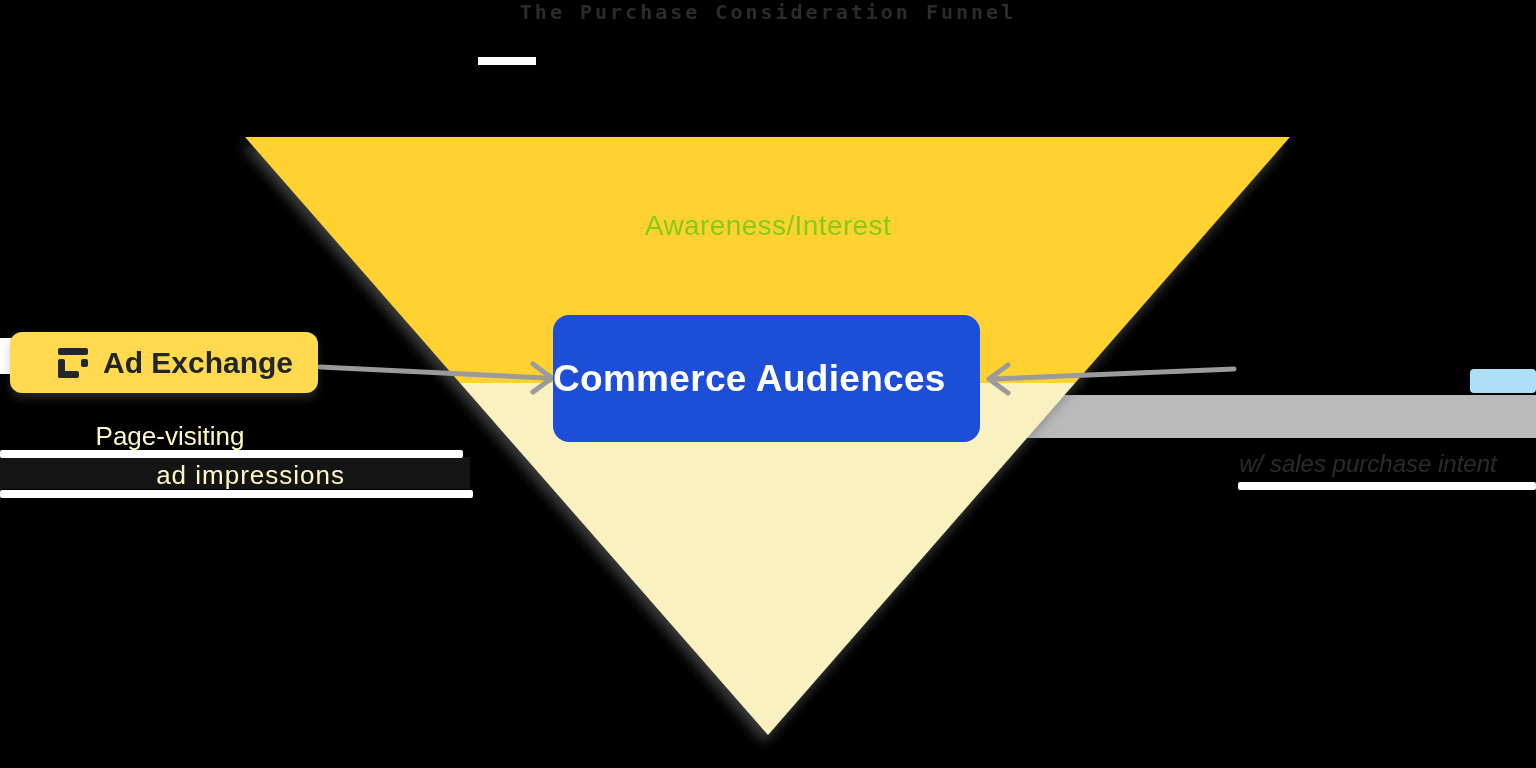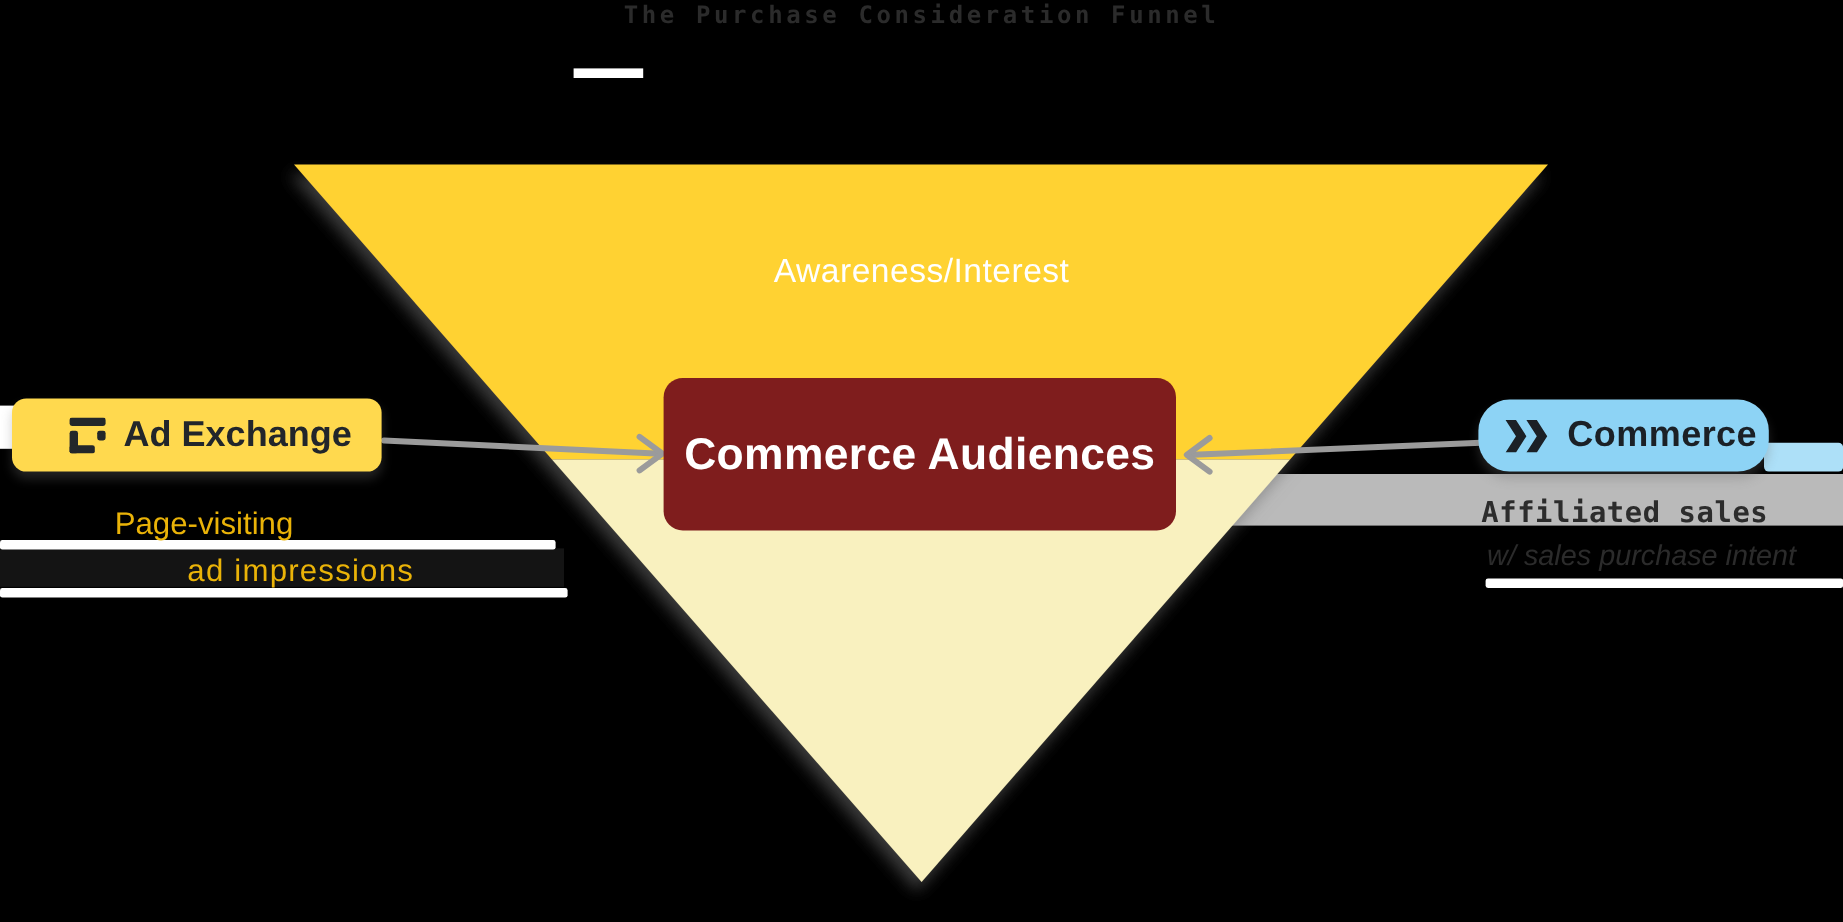--- a/index.html
+++ b/index.html
@@ -6,28 +6,28 @@
   .stage{position:relative;width:1536px;height:768px;background:#000;font-family:"Liberation Sans",sans-serif;}
   .layer-svg{position:absolute;left:0;top:0;z-index:1;}
   .abs{position:absolute;z-index:3;}
 
   .page-title{
     left:0; top:56; width:1536px; text-align:center;
     font-family:"DejaVu Sans Mono",monospace; font-weight:bold;
     font-size:20px; letter-spacing:3px; color:#2b2b2b; z-index:4;
   }
 
-  .funnel-label{width:520px;left:508px;text-align:center;color:#ffffff;font-size:28px;font-weight:500;letter-spacing:.4px;}
+  .funnel-label{width:520px;left:508px;text-align:center;color:#84cc16;font-size:28px;font-weight:500;letter-spacing:.4px;}
   .label-awareness{top:210px;}
   .label-consideration{top:503px;color:#8b897c;line-height:30px;}
 
   .center-box{
     left:553px; top:315px; width:427px; height:127px;
-    background:#7f1d1d; border-radius:16px;
-    display:flex; align-items:center; justify-content:center; z-index:5;
+    background:#1d4ed8; border-radius:16px;
+    display:flex; align-items:center; z-index:5;
   }
   .center-box .box-text{color:#fff;font-size:37px;font-weight:bold;letter-spacing:.3px;}
 
   .pill{display:flex;align-items:center;z-index:6;box-shadow:0 6px 9px rgba(110,110,110,.32);}
   .pill-left{
     left:10px; top:332px; width:308px; height:61px; border-radius:12px;
     background:#ffd94e; padding-left:0;
   }
   .pill-left .pill-text{font-size:30px;font-weight:bold;color:#22262b;margin-left:14px;}
   .pill-left .logo{margin-left:47px;display:flex;align-items:center;}
@@ -35,21 +35,21 @@
   .pill-right{
     left:1232px; top:333px; width:242px; height:60px; border-radius:26px;
     background:#8dd3f5;
   }
   .pill-right .pill-text{font-size:30px;font-weight:bold;color:#1b2026;margin-left:16px;letter-spacing:.4px;}
   .pill-right .logo{margin-left:22px;display:flex;align-items:center;}
 
   .blue-tail{left:1470px;top:369px;width:66px;height:24px;background:#ade0f8;border-radius:4px;z-index:2;}
   .white-edge{left:0;top:338px;width:12px;height:36px;background:#ffffff;z-index:2;}
 
-  .cap{color:#eab308;font-size:26px;font-weight:500;text-align:center;z-index:3;}
+  .cap{color:#fef9c3;font-size:26px;font-weight:500;text-align:center;z-index:3;}
   .cap-l1{left:0;top:421px;width:340px;}
   .cap-l2{left:0;top:460px;width:345px;letter-spacing:1px;text-align:right;}
 
   .cap-r1{
     left:1204px;top:413px;width:300px;
     font-family:"DejaVu Sans Mono",monospace;font-weight:bold;
     font-size:24px;letter-spacing:.5px;color:#2c2c2c;text-align:center;z-index:3;
   }
   .cap-r2{left:1210px;top:450px;width:316px;font-style:italic;font-size:24px;font-weight:500;color:#2b2b2b;text-align:center;z-index:3;}
 </style>
@@ -111,28 +111,16 @@
         </g>
       </svg>
     </span>
     <span class="pill-text">Ad Exchange</span>
   </div>
 
   <div class="abs cap cap-l1">Page-visiting</div>
   <div class="abs cap cap-l2">ad impressions</div>
 
   <div class="abs blue-tail"></div>
-  <div class="abs pill pill-right">
-    <span class="logo">
-      <svg width="36" height="27" viewBox="0 0 36 28">
-        <g fill="#1b2026">
-          <polygon points="0,0 9,0 18,14 9,28 0,28 9,14"></polygon>
-          <polygon points="18,0 27,0 36,14 27,28 18,28 27,14"></polygon>
-        </g>
-      </svg>
-    </span>
-    <span class="pill-text">Commerce</span>
-  </div>
 
-  <div class="abs cap-r1">Affiliated sales</div>
   <div class="abs cap-r2">w/ sales purchase intent</div>
 
 </div>
 
 </body></html>

